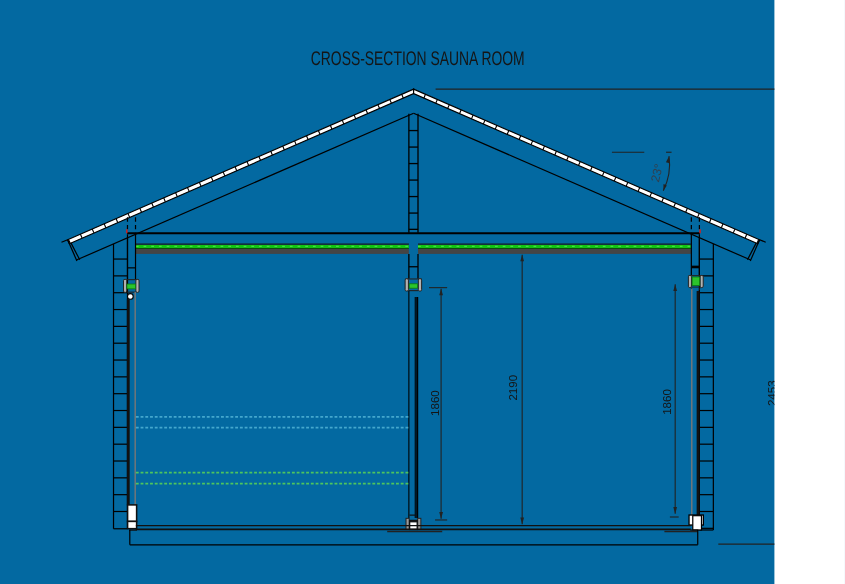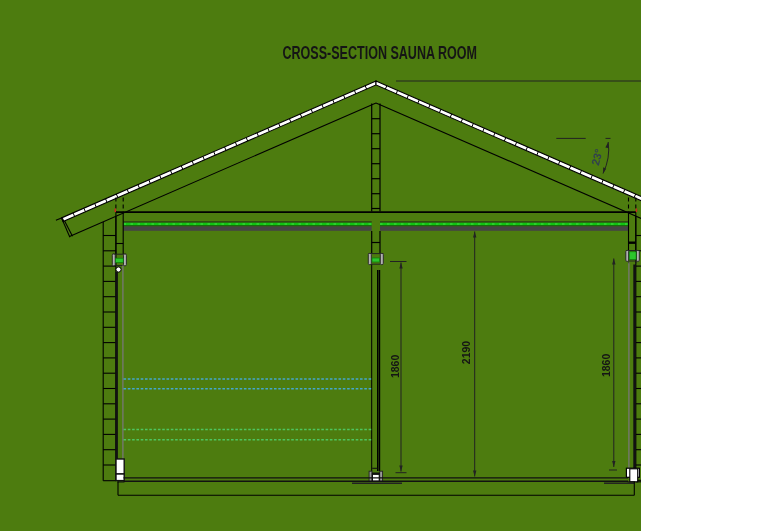--- a/index.html
+++ b/index.html
@@ -1,17 +1,17 @@
 <!DOCTYPE html>
 <html><head>
 <meta charset="utf-8">
 <style>
   html,body{margin:0;padding:0;background:#ffffff;}
-  .page{position:relative;width:641px;height:531px;background:#4d7c0f;overflow:hidden;
-        font-family:"Liberation Sans", sans-serif;font-weight:bold;}
+  .page{position:relative;width:704px;height:531px;background:#0369a1;overflow:hidden;
+        font-family:"Liberation Sans", sans-serif;}
 </style>
 </head>
 <body>
 <div class="page">
 <svg width="768" height="531" viewBox="0 0 768 531" xmlns="http://www.w3.org/2000/svg" fill="none">
 
 <text x="282.5" y="58.9" font-size="18" fill="#151515" textLength="194.5" lengthAdjust="spacingAndGlyphs" font-family="Liberation Sans, sans-serif">CROSS-SECTION SAUNA ROOM</text>
 
 <g stroke="#000" stroke-width="1.1">
   <polygon points="376,81 61.5,217.9 63.1,221.6 376,85" fill="#fff"></polygon>

